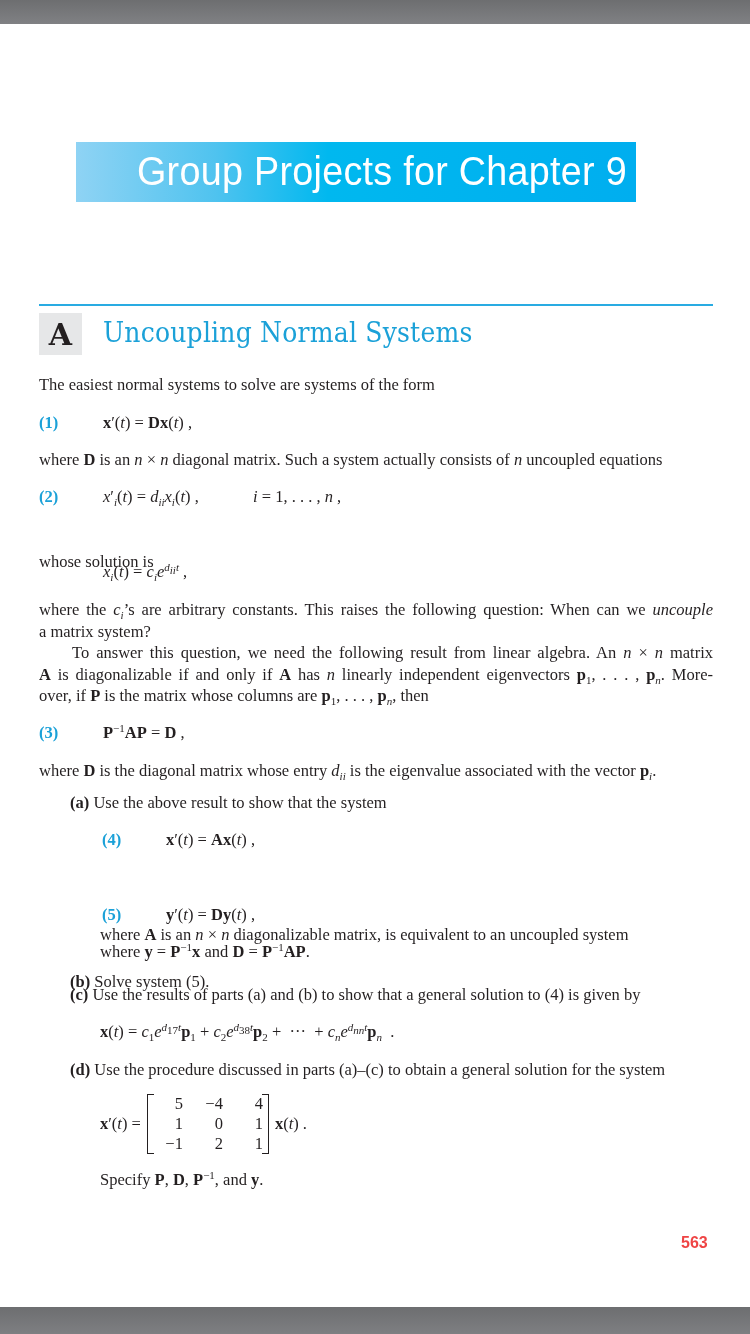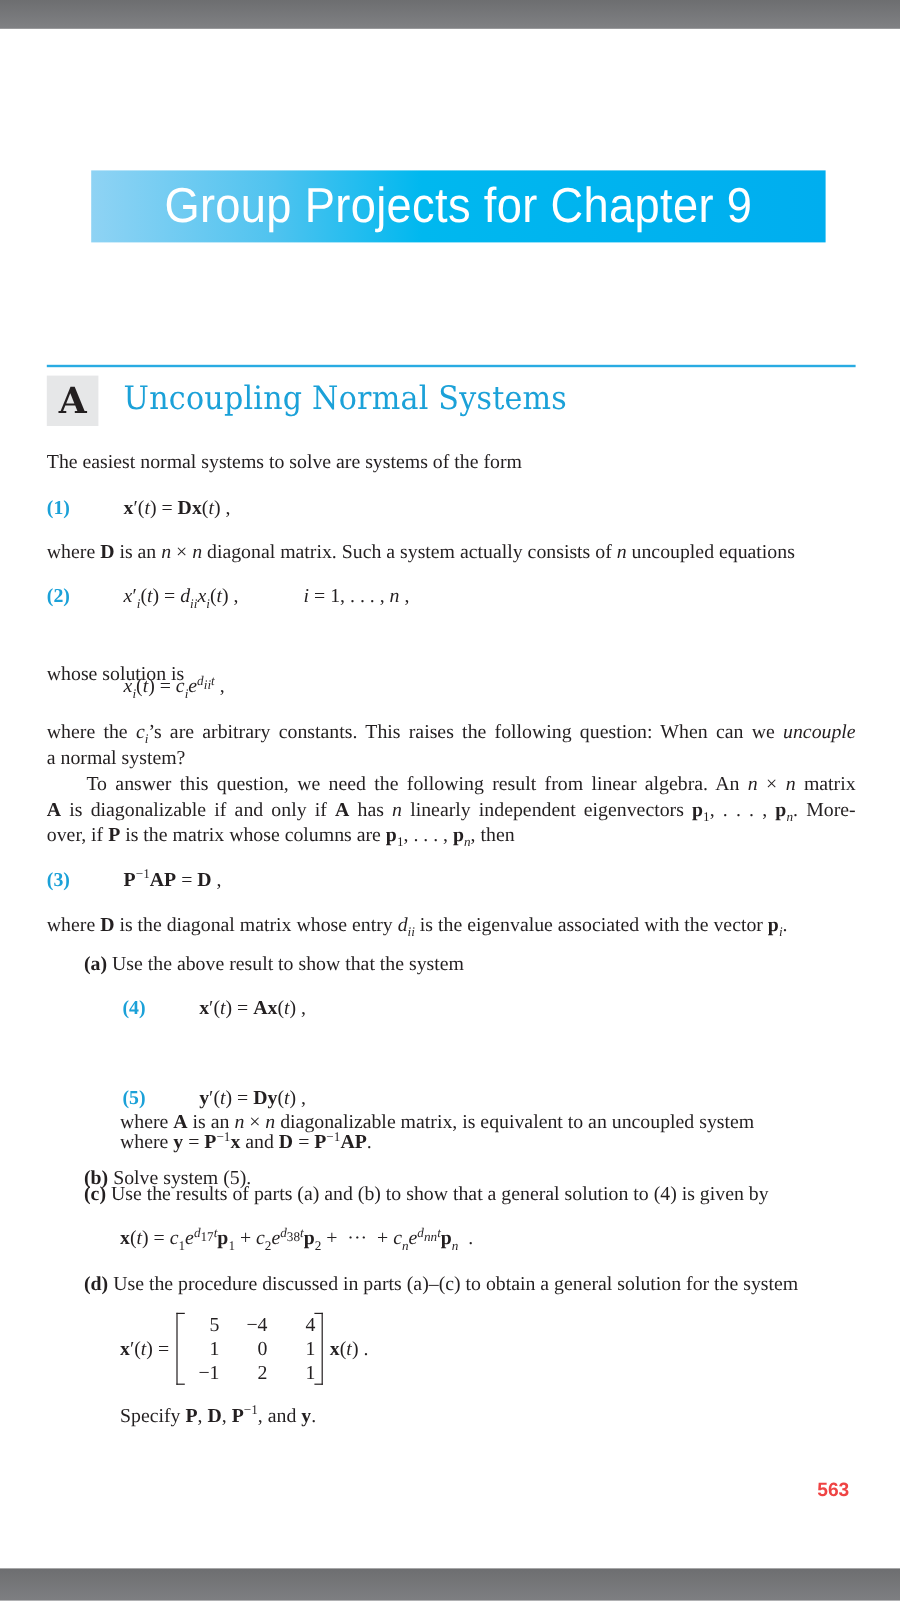--- a/index.html
+++ b/index.html
@@ -11,21 +11,21 @@
   }
   .topbar {
     position: absolute; left: 0; top: 0; width: 750px; height: 24px;
     background: linear-gradient(#6d6e70, #808184);
   }
   .bottombar {
     position: absolute; left: 0; top: 1307px; width: 750px; height: 27px;
     background: linear-gradient(#6d6e70, #7e7f82);
   }
   .chapter-banner {
-    position: absolute; left: 76px; top: 142px; width: 612px; height: 60px;
+    position: absolute; left: 76px; top: 142px; width: 560px; height: 60px;
     background: linear-gradient(90deg, #8fd3f4 0%, #4fc3ef 25%, #00b8ef 45%, #00aeef 100%);
     text-align: right;
   }
   .chapter-title {
     position: absolute; left: 61px; top: 6px;
     font-family: "Liberation Sans", "DejaVu Sans", sans-serif;
     font-size: 41px; color: #ffffff; letter-spacing: 0.3px;
     transform: scaleX(0.92); transform-origin: left center;
     white-space: nowrap;
   }
@@ -94,21 +94,21 @@
 
 <div class="eqnum" style="left:39px; top:487px;">(2)</div>
 <div class="eq" style="left:103px; top:487px;"><i>x</i>′<sub><i>i</i></sub>(<i>t</i>) = <i>d<sub>ii</sub>x<sub>i</sub></i>(<i>t</i>) ,</div>
 <div class="eq" style="left:253px; top:487px;"><i>i</i> = 1, . . . , <i>n</i> ,</div>
 
 <div class="line" style="left:39px; top:552px;">whose solution is</div>
 
 <div class="eq" style="left:103px; top:562px;"><i>x<sub>i</sub></i>(<i>t</i>) = <i>c<sub>i</sub>e</i><sup><i>d<sub>ii</sub>t</i></sup> ,</div>
 
 <div class="line just" style="left:39px; top:600px; width:674px;">where the <i>c<sub>i</sub></i>’s are arbitrary constants. This raises the following question: When can we <i>uncouple</i></div>
-<div class="line" style="left:39px; top:622px;">a normal system?</div>
+<div class="line" style="left:39px; top:622px;">a matrix system?</div>
 <div class="line just" style="left:72px; top:643px; width:641px;">To answer this question, we need the following result from linear algebra. An <i>n</i> × <i>n</i> matrix</div>
 <div class="line just" style="left:39px; top:665px; width:674px;"><b>A</b> is diagonalizable if and only if <b>A</b> has <i>n</i> linearly independent eigenvectors <b>p</b><sub>1</sub>, . . . , <b>p</b><sub><i>n</i></sub>. More-</div>
 <div class="line" style="left:39px; top:686px;">over, if <b>P</b> is the matrix whose columns are <b>p</b><sub>1</sub>, . . . , <b>p</b><sub><i>n</i></sub>, then</div>
 
 <div class="eqnum" style="left:39px; top:723px;">(3)</div>
 <div class="eq" style="left:103px; top:723px;"><b>P</b><sup>−1</sup><b>AP</b> = <b>D</b> ,</div>
 
 <div class="line" style="left:39px; top:761px;">where <b>D</b> is the diagonal matrix whose entry <i>d<sub>ii</sub></i> is the eigenvalue associated with the vector <b>p</b><sub><i>i</i></sub>.</div>
 
 <div class="line" style="left:70px; top:793px;"><b>(a)</b> <span>Use the above result to show that the system</span></div>

